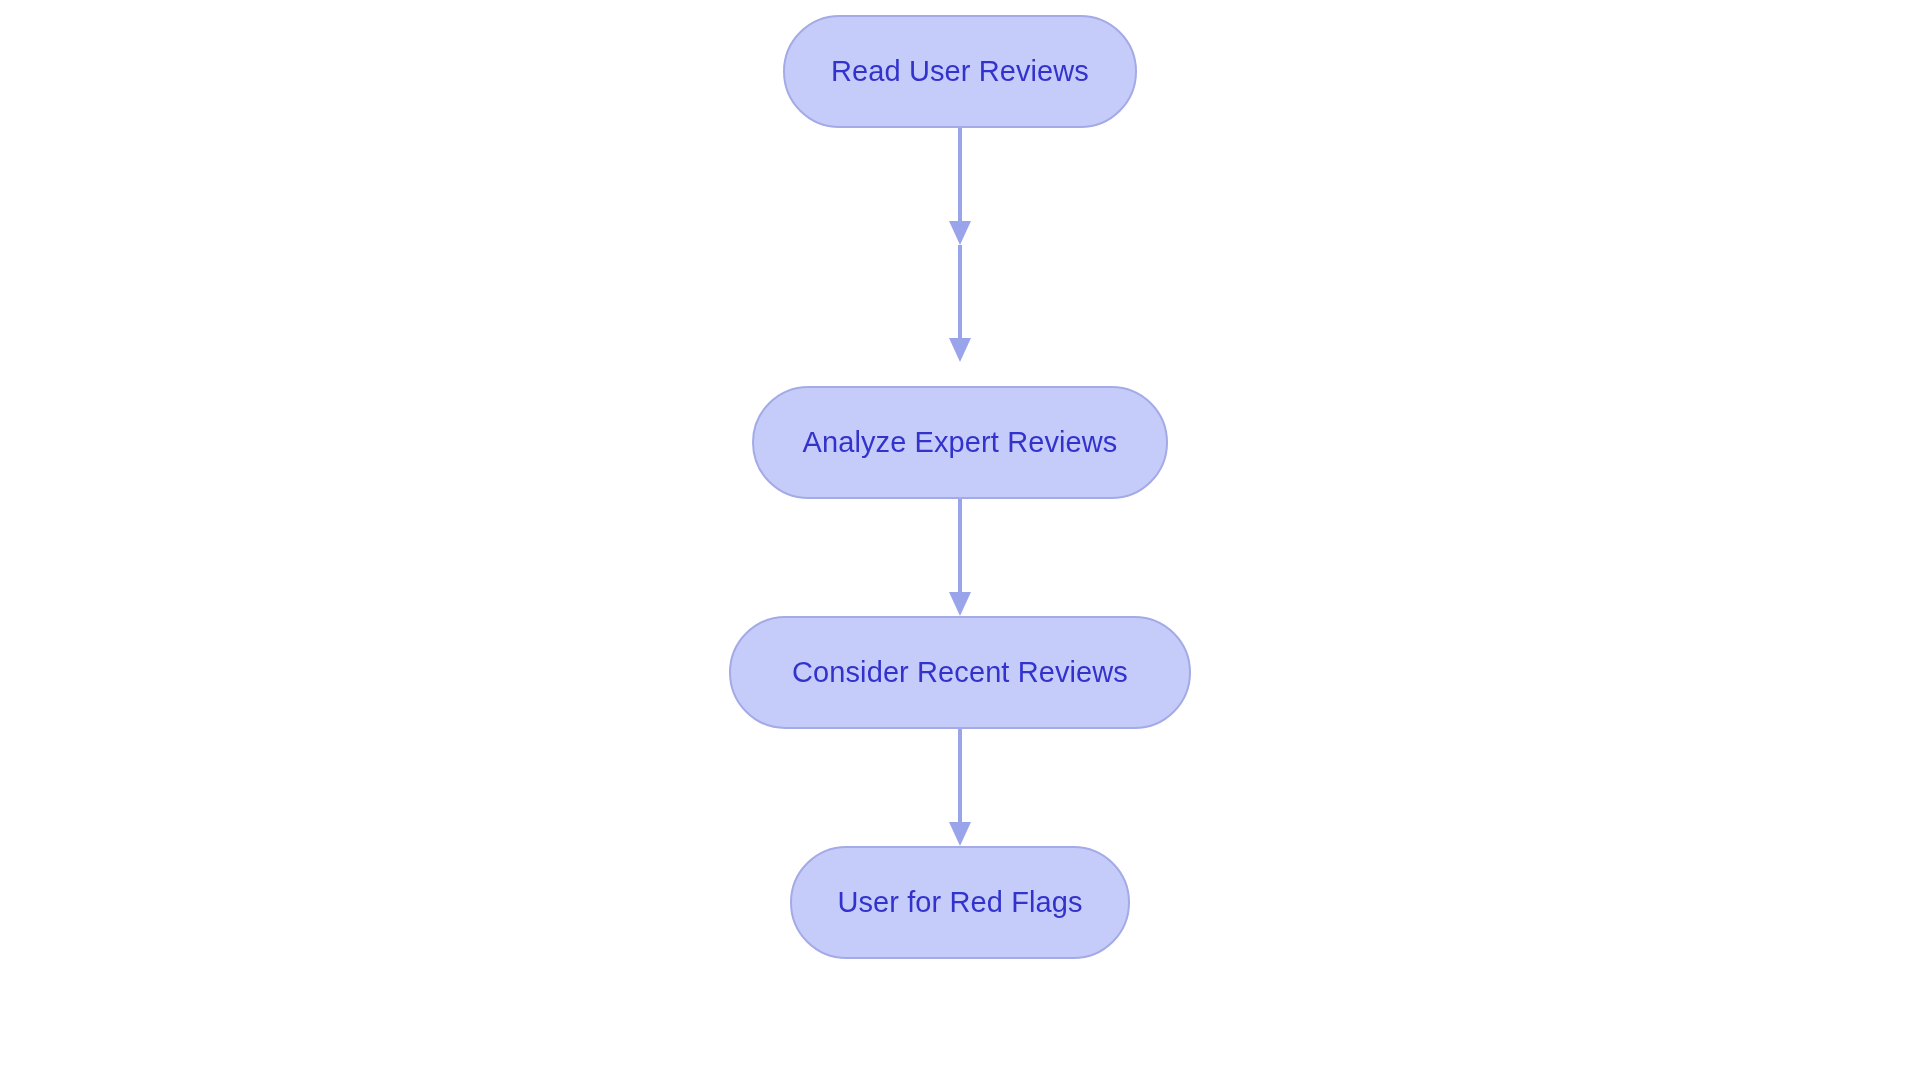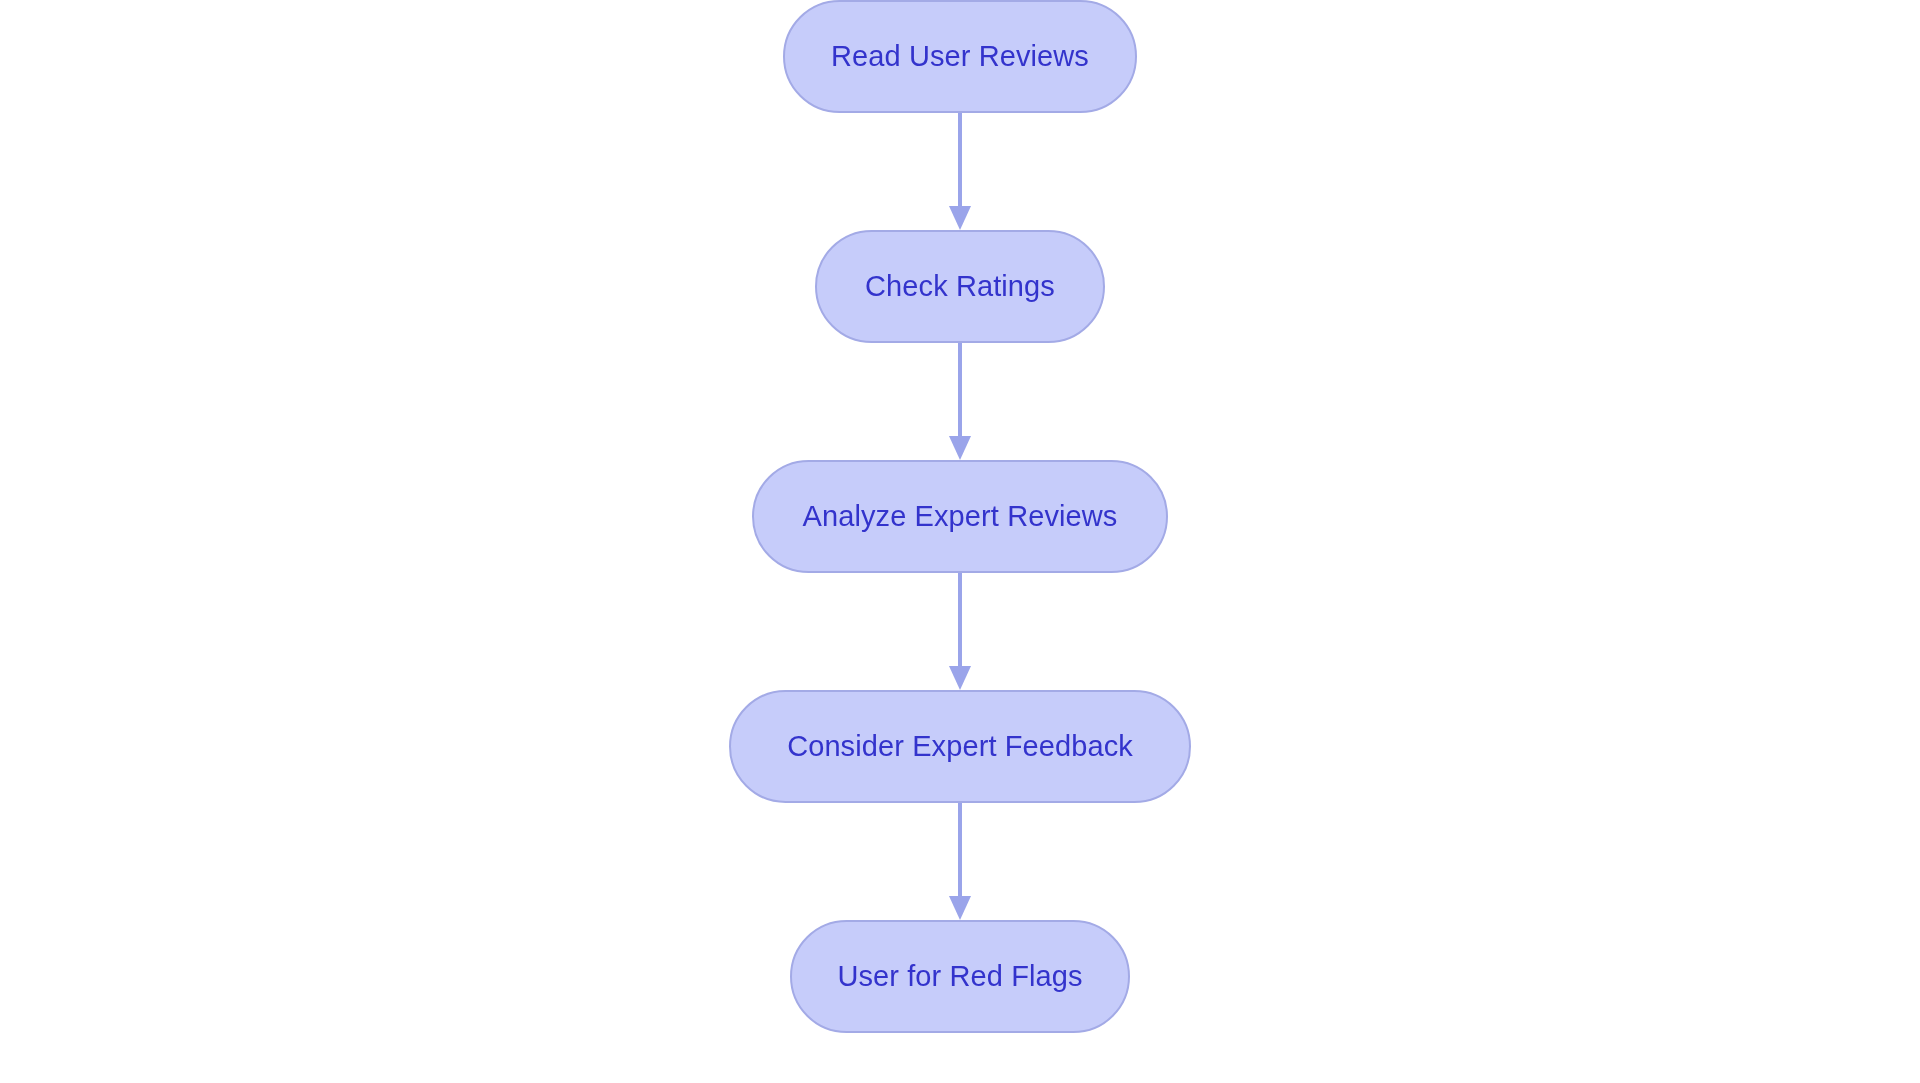--- a/index.html
+++ b/index.html
@@ -25,20 +25,21 @@
   .flow-column {
     position: absolute;
     left: 0;
     top: 0;
     width: 1920px;
     height: 1083px;
     display: flex;
     flex-direction: column;
     align-items: center;
     justify-content: flex-start;
+    padding-top: 15px;
     box-sizing: border-box;
   }
 
   .flow-node {
     box-sizing: border-box;
     height: 113px;
     border-radius: 60px;
     background: #c6ccfa;
     border: 2px solid #a3aae6;
     display: flex;
@@ -54,21 +55,21 @@
     font-weight: 400;
     letter-spacing: 0.1px;
     white-space: nowrap;
     line-height: 1;
     padding: 0 46px;
   }
 
   
   .flow-node.n0 { width: 354px; }
   .flow-node.n1 { width: 290px; }
-  .flow-node.n2 { width: 416px; }
+  .flow-node.n2 { width: 416px; margin-top: 24px; }
   .flow-node.n3 { width: 462px; }
   .flow-node.n4 { width: 340px; }
 
   .flow-connector {
     flex: 0 0 auto;
     width: 40px;
     height: 117px;
     position: relative;
     display: flex;
     align-items: flex-start;
@@ -90,44 +91,41 @@
       <span class="flow-node-label">Read User Reviews</span>
     </div>
 
     <div class="flow-connector">
       <svg class="conn-svg" width="40" height="117" viewBox="0 0 40 117">
         <line x1="20" y1="0" x2="20" y2="96" stroke="#9aa4ea" stroke-width="4"></line>
         <polygon points="9,93 31,93 20,117" fill="#9aa4ea"></polygon>
       </svg>
     </div>
 
-    <div class="flow-node n1">
-      <span class="flow-node-label">Check Ratings</span>
-    </div>
 
     <div class="flow-connector">
       <svg class="conn-svg" width="40" height="117" viewBox="0 0 40 117">
         <line x1="20" y1="0" x2="20" y2="96" stroke="#9aa4ea" stroke-width="4"></line>
         <polygon points="9,93 31,93 20,117" fill="#9aa4ea"></polygon>
       </svg>
     </div>
 
     <div class="flow-node n2">
       <span class="flow-node-label">Analyze Expert Reviews</span>
     </div>
 
     <div class="flow-connector">
       <svg class="conn-svg" width="40" height="117" viewBox="0 0 40 117">
         <line x1="20" y1="0" x2="20" y2="96" stroke="#9aa4ea" stroke-width="4"></line>
         <polygon points="9,93 31,93 20,117" fill="#9aa4ea"></polygon>
       </svg>
     </div>
 
     <div class="flow-node n3">
-      <span class="flow-node-label">Consider Expert Feedback</span>
+      <span class="flow-node-label">Consider Recent Reviews</span>
     </div>
 
     <div class="flow-connector">
       <svg class="conn-svg" width="40" height="117" viewBox="0 0 40 117">
         <line x1="20" y1="0" x2="20" y2="96" stroke="#9aa4ea" stroke-width="4"></line>
         <polygon points="9,93 31,93 20,117" fill="#9aa4ea"></polygon>
       </svg>
     </div>
 
     <div class="flow-node n4">

